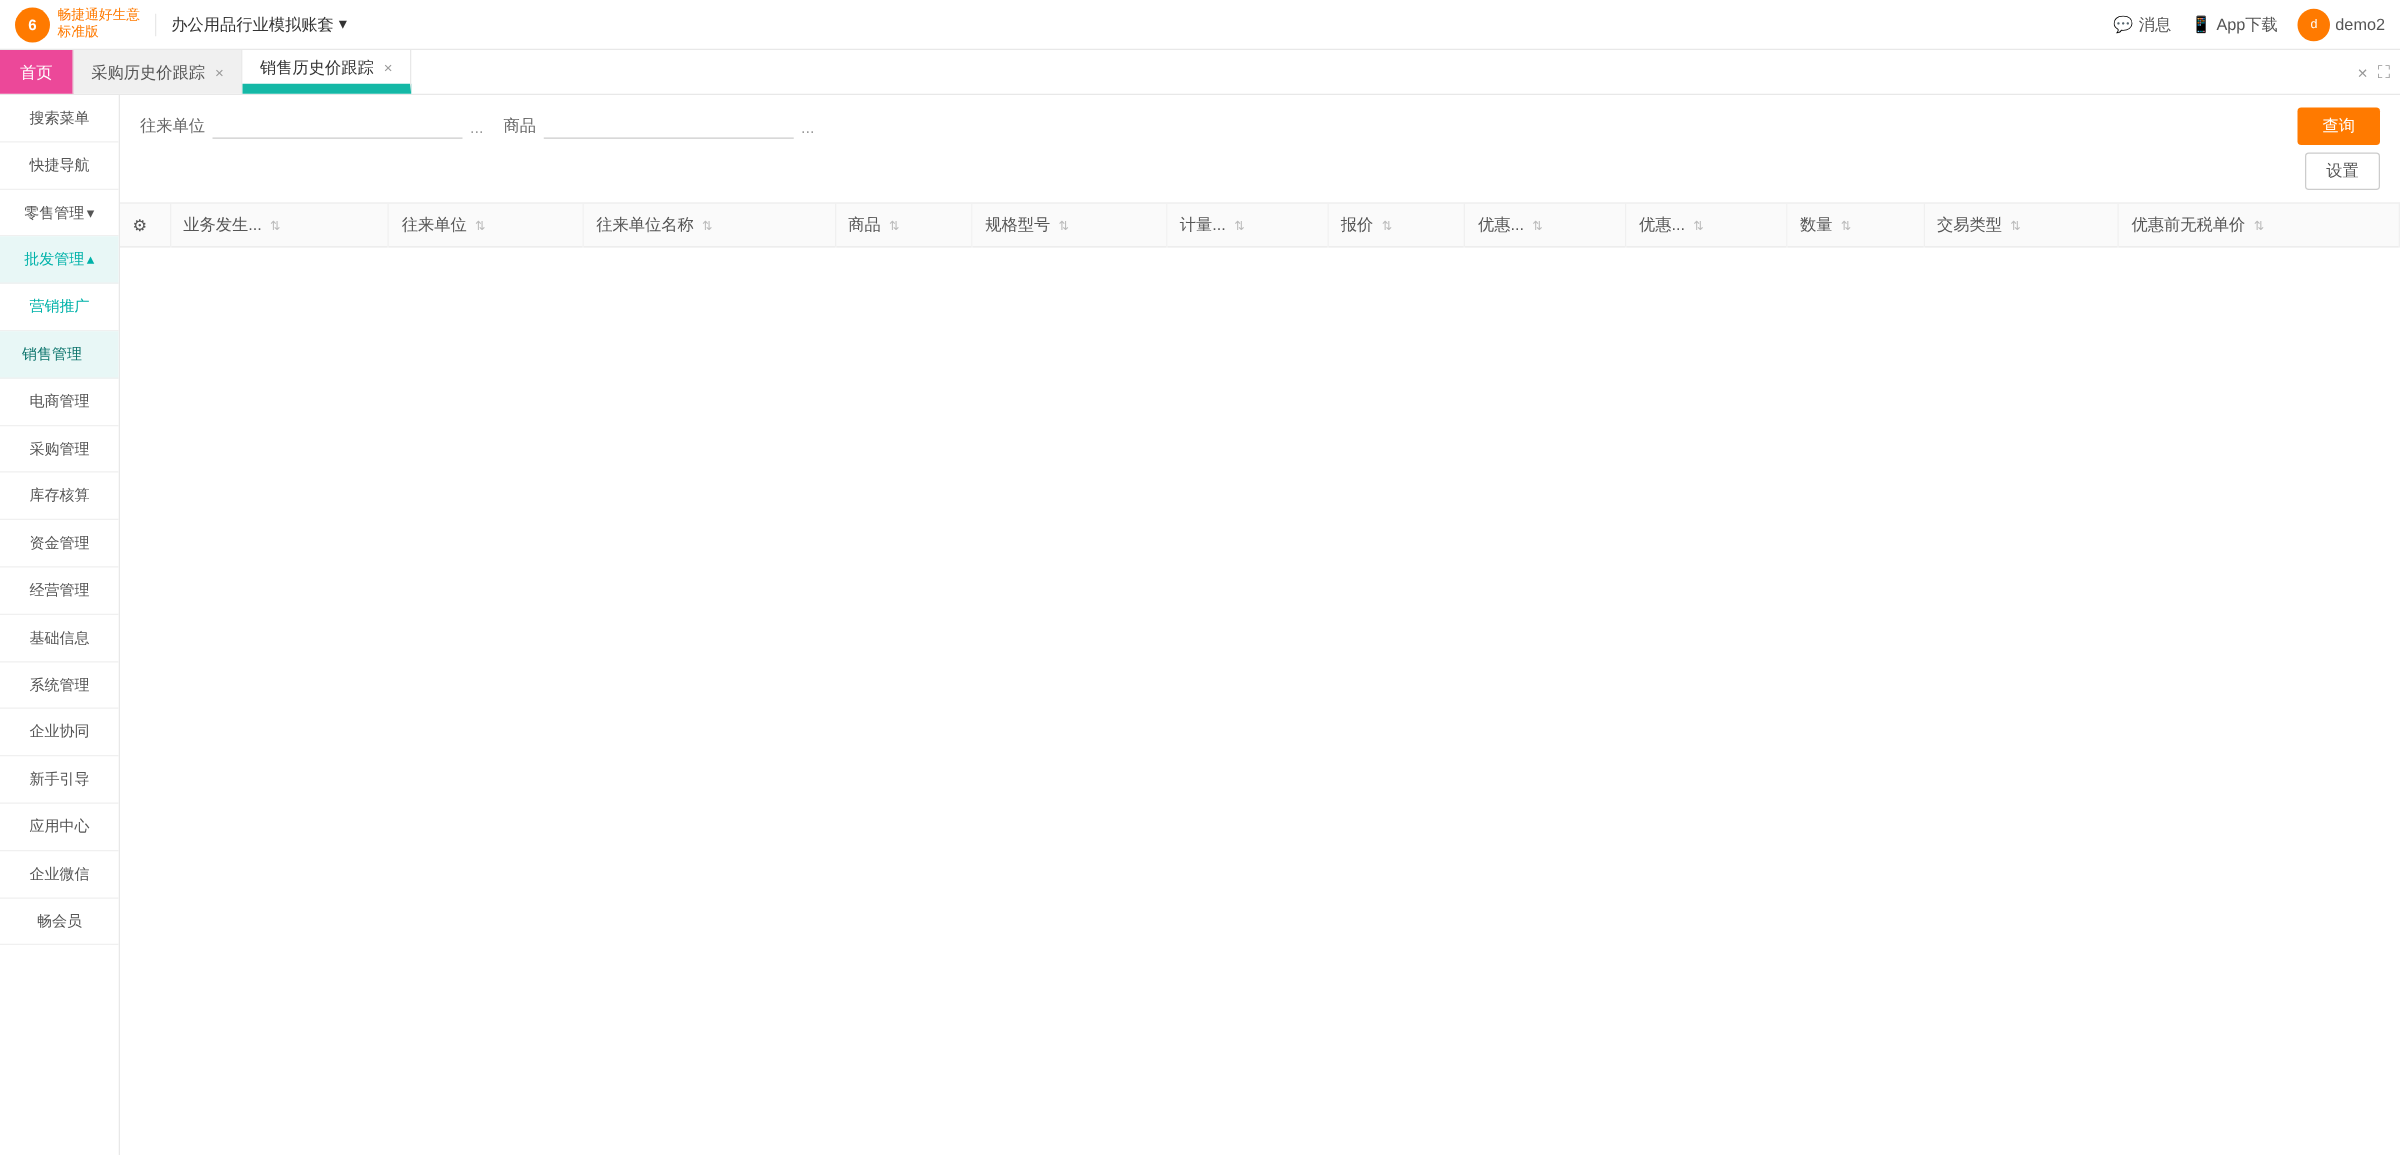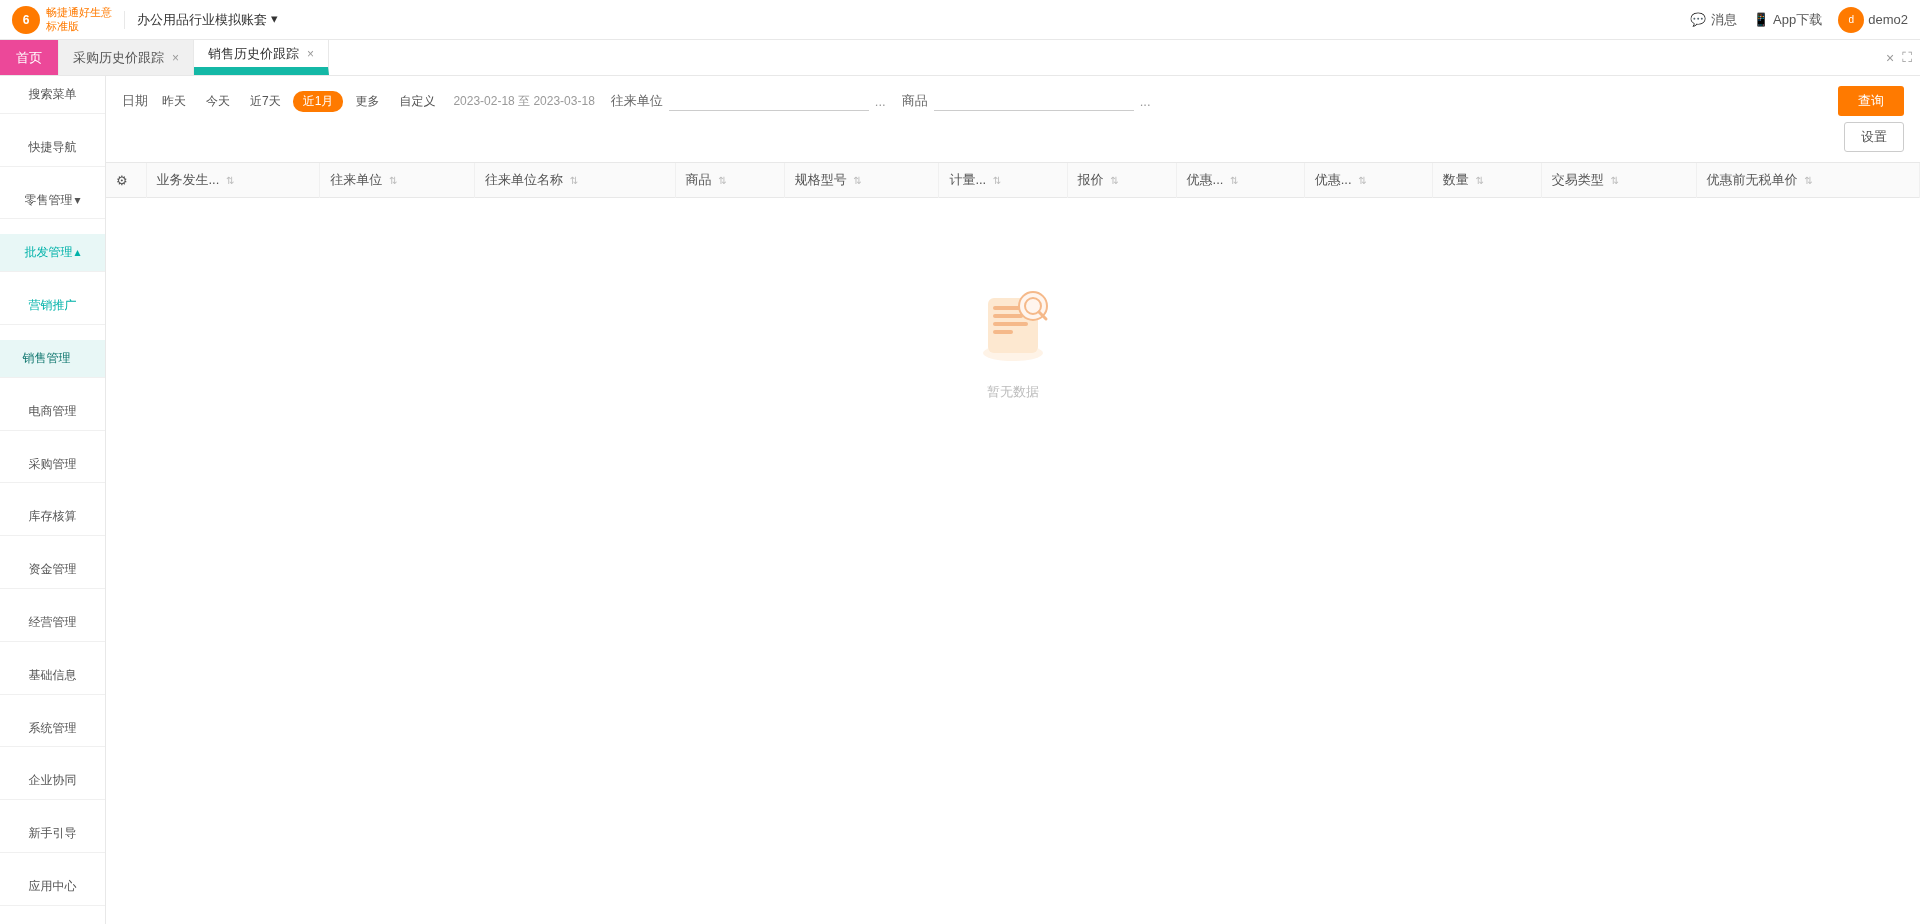--- a/index.html
+++ b/index.html
@@ -22,21 +22,21 @@
     .tab.active { background: #fff; color: #333; border-bottom: 8px solid #14b8a6; }
     .tab-home { background: #ec4899; color: #fff; padding: 0 16px; }
     .tab-close { font-size: 12px; color: #999; cursor: pointer; margin-left: 2px; }
     .tab-controls { margin-left: auto; display: flex; align-items: center; padding-right: 8px; gap: 8px; }
     .tab-ctrl-btn { color: #999; cursor: pointer; font-size: 14px; }
 
     
     .main-layout { display: flex; flex: 1; overflow: hidden; }
 
     
-    .sidebar { width: 106px; background: #fff; border-right: 1px solid #e8e8e8; display: flex; flex-direction: column; overflow-y: auto; gap: 15px; }
+    .sidebar { width: 96px; background: #fff; border-right: 1px solid #e8e8e8; display: flex; flex-direction: column; overflow-y: auto; }
     .sidebar-item { padding: 10px 4px; text-align: center; font-size: 12px; color: #555; cursor: pointer; border-bottom: 1px solid #f0f0f0; line-height: 1.4; }
     .sidebar-item.has-arrow { display: flex; align-items: center; justify-content: center; gap: 2px; }
 
     
     .content { flex: 1; display: flex; flex-direction: column; overflow: hidden; background: #f5f5f5; }
 
     
     .page-header { background: #fff; padding: 12px 16px 8px; border-bottom: 1px solid #e8e8e8; display: flex; align-items: center; justify-content: space-between; }
     .page-title { font-size: 16px; font-weight: 600; color: #333; }
     .header-actions { display: flex; align-items: center; gap: 12px; font-size: 13px; color: #555; }
@@ -183,32 +183,20 @@
     <div class="sidebar-item">
       <div>畅会员</div>
     </div>
   </div>
 
   <div class="content">
 
 
     <div class="filter-bar">
       <div class="filter-row">
-        <div class="filter-group">
-          <span class="filter-label">日期</span>
-          <div class="date-btns">
-            <button class="date-btn">昨天</button>
-            <button class="date-btn">今天</button>
-            <button class="date-btn">近7天</button>
-            <button class="date-btn active">近1月</button>
-            <button class="date-btn">更多</button>
-            <button class="date-btn">自定义</button>
-          </div>
-          <span class="date-range">2023-02-18 至 2023-03-18</span>
-        </div>
 
         <div class="filter-group">
           <span class="filter-label">往来单位</span>
           <input class="filter-input" type="text" style="">
           <span class="filter-dots">...</span>
         </div>
 
         <div class="filter-group">
           <span class="filter-label">商品</span>
           <input class="filter-input" type="text" style="">
@@ -278,33 +266,16 @@
             <th>
               <span>优惠前无税单价</span>
               <span class="sort-icon">⇅</span>
             </th>
           </tr>
         </thead>
         <tbody>
         </tbody>
       </table>
 
-      <div class="empty-state">
-        <div>
-          <svg width="90" height="90" viewBox="0 0 90 90">
-
-            <ellipse cx="45" cy="75" rx="30" ry="8" fill="#fde8d0" opacity="0.5"></ellipse>
-            <rect x="20" y="20" width="50" height="55" rx="6" fill="#fde8d0"></rect>
-            <rect x="25" y="28" width="40" height="4" rx="2" fill="#f5b98a"></rect>
-            <rect x="25" y="36" width="30" height="4" rx="2" fill="#f5b98a"></rect>
-            <rect x="25" y="44" width="35" height="4" rx="2" fill="#f5b98a"></rect>
-            <rect x="25" y="52" width="20" height="4" rx="2" fill="#f5b98a"></rect>
-            <circle cx="65" cy="28" r="14" fill="#fff5ee" stroke="#f5b98a" stroke-width="2"></circle>
-            <circle cx="65" cy="28" r="8" fill="none" stroke="#f5b98a" stroke-width="2"></circle>
-            <line x1="71" y1="34" x2="78" y2="41" stroke="#f5b98a" stroke-width="3" stroke-linecap="round"></line>
-          </svg>
-        </div>
-        <span>暂无数据</span>
-      </div>
     </div>
 
   </div>
 </div>
 
 </body></html>

